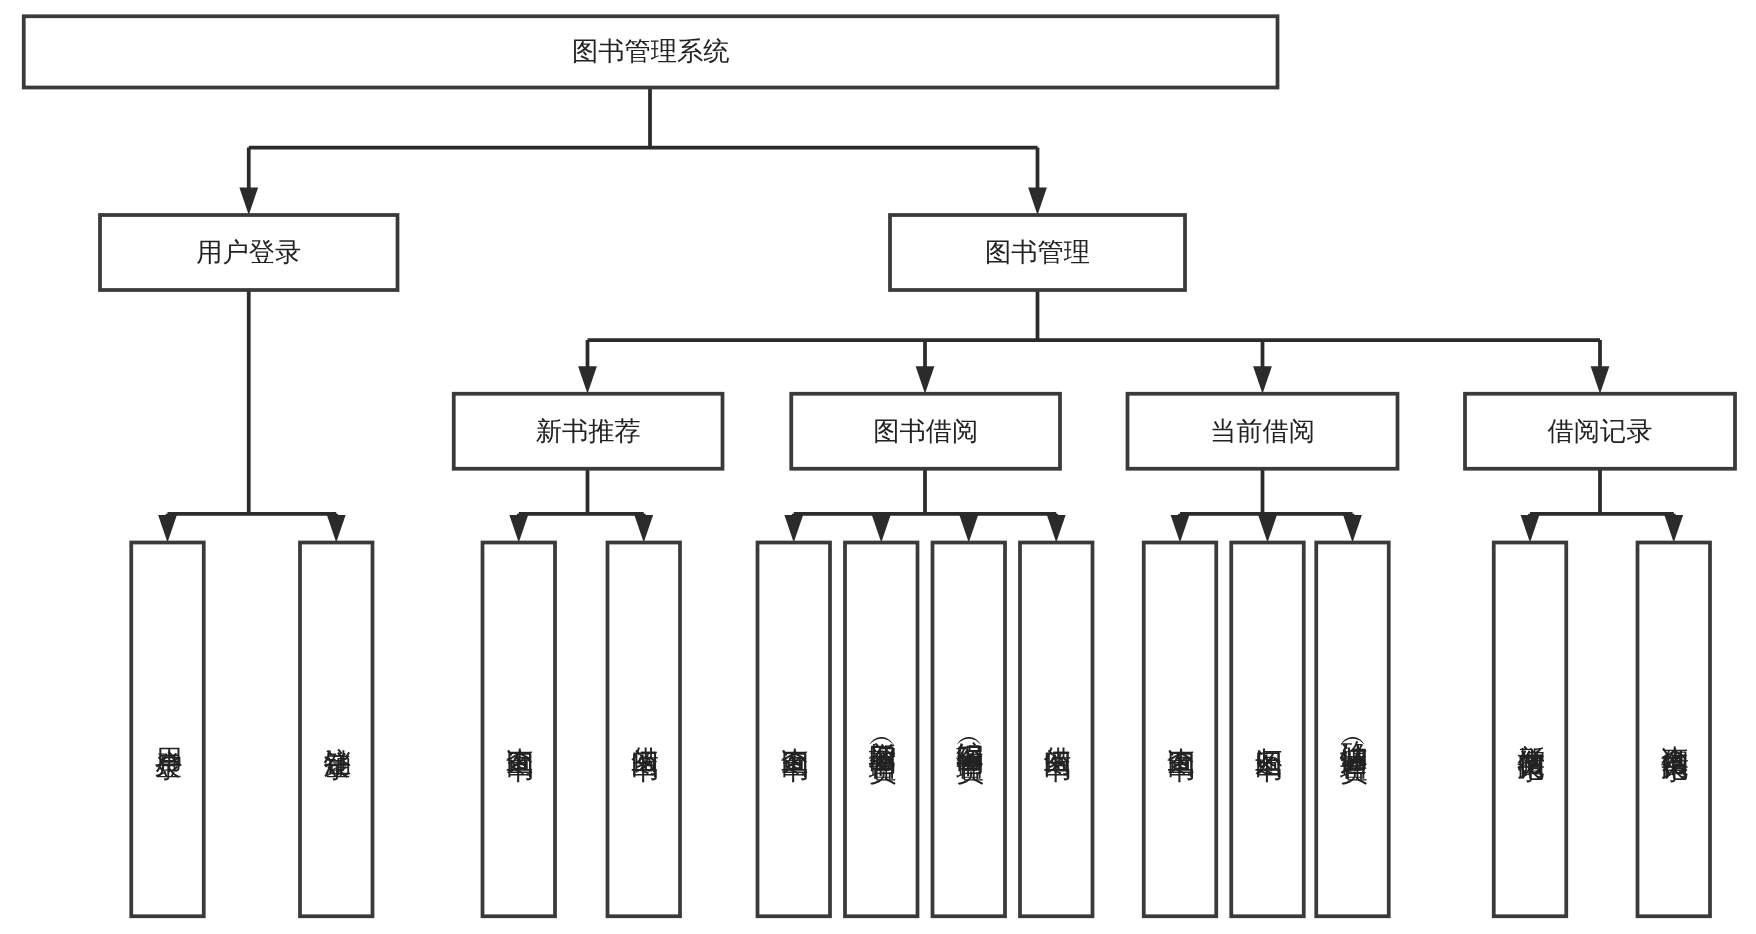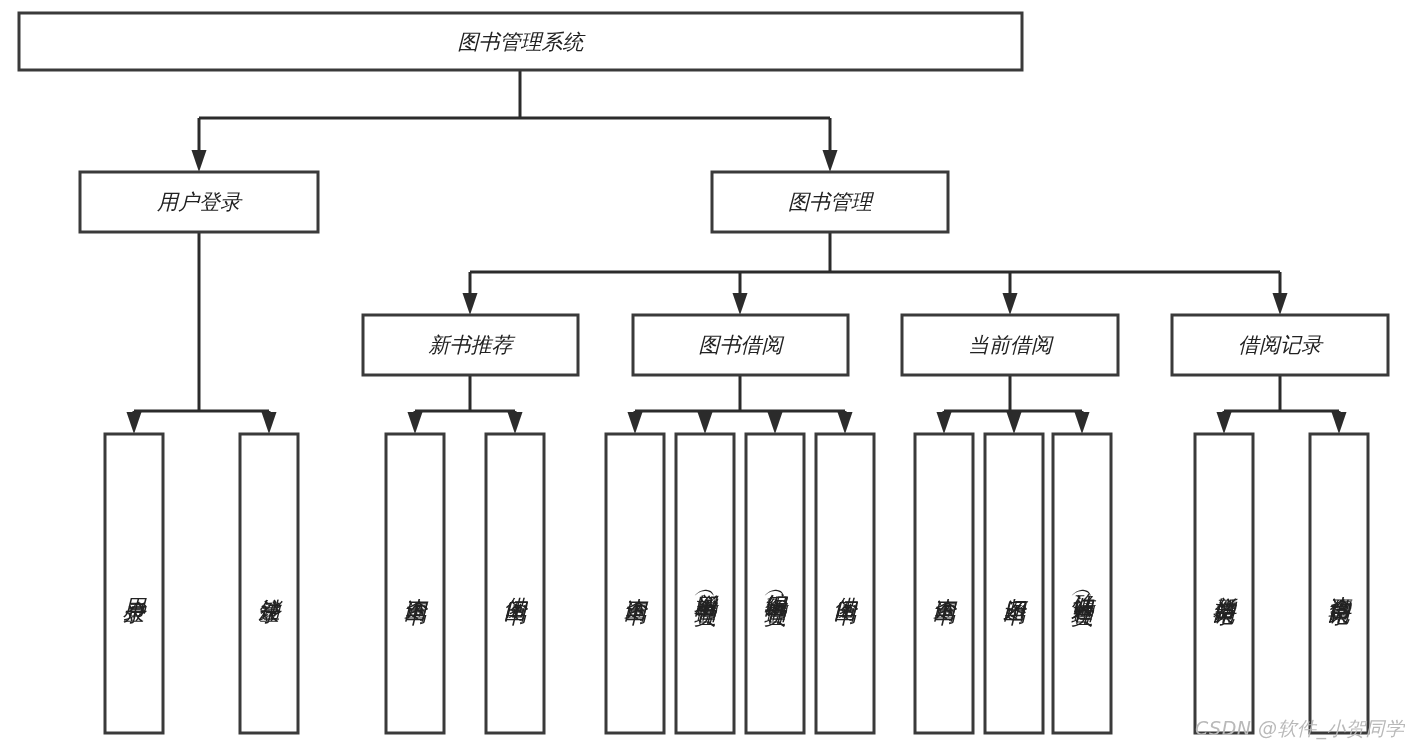--- a/index.html
+++ b/index.html
@@ -11,21 +11,20 @@
     width: 1405px;
     height: 747px;
     font-family: "DejaVu Sans", "Liberation Sans", sans-serif;
     overflow: hidden;
   }
   #diagram-root {
     position: relative;
     width: 1405px;
     height: 724px;
     background: #ffffff;
-    font-style: italic;
   }
   svg.diagram-canvas {
     position: absolute;
     left: 0;
     top: 0;
     width: 1405px;
     height: 747px;
   }
   .node-box {
     fill: #ffffff;
@@ -185,14 +184,13 @@
       <div class="leaf-label-wrap" style="left: 606px; top: 434px; width: 58px; height: 299px;">查询图书</div>
       <div class="leaf-label-wrap" style="left: 676px; top: 434px; width: 58px; height: 299px;">新增图书（管理员）</div>
       <div class="leaf-label-wrap" style="left: 746px; top: 434px; width: 58px; height: 299px;">编辑图书（管理员）</div>
       <div class="leaf-label-wrap" style="left: 816px; top: 434px; width: 58px; height: 299px;">借阅图书</div>
       <div class="leaf-label-wrap" style="left: 915px; top: 434px; width: 58px; height: 299px;">查询图书</div>
       <div class="leaf-label-wrap" style="left: 985px; top: 434px; width: 58px; height: 299px;">归还图书</div>
       <div class="leaf-label-wrap" style="left: 1053px; top: 434px; width: 58px; height: 299px;">确认归还（管理员）</div>
       <div class="leaf-label-wrap" style="left: 1195px; top: 434px; width: 58px; height: 299px;">新增借阅记录</div>
       <div class="leaf-label-wrap" style="left: 1310px; top: 434px; width: 58px; height: 299px;">查询借阅记录</div>
     </div>
-  <div class="watermark" style="left: 1195px; top: 716px;">CSDN @软件_小贺同学</div>
 </div>
 
 </body></html>

